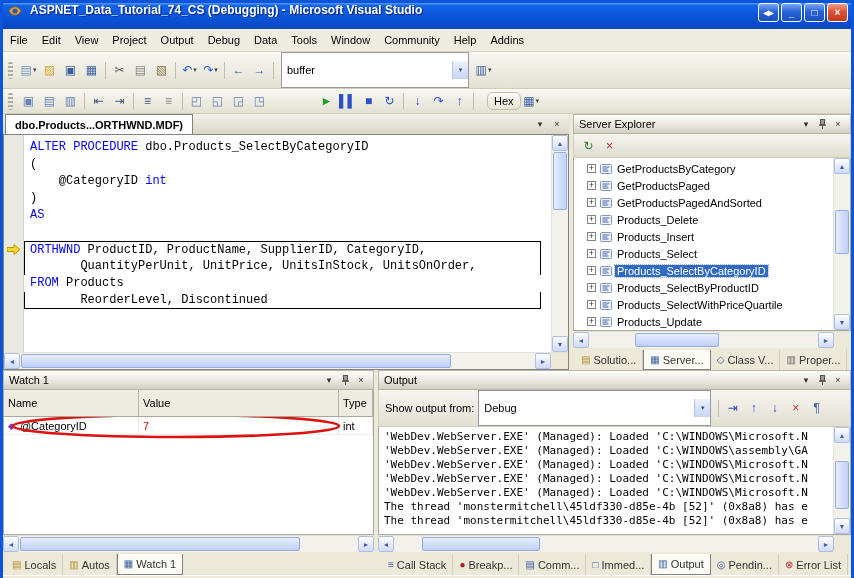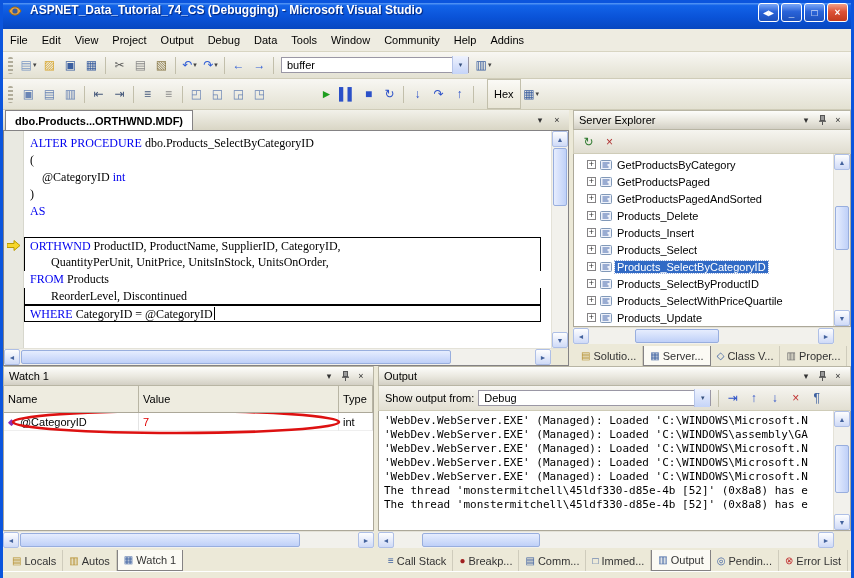--- a/index.html
+++ b/index.html
@@ -17,37 +17,37 @@
 .menubar{flex:0 0 23px;background:#eeece1;border-bottom:1px solid #d8d5c2;display:flex;align-items:center;padding-left:0}
 .menu-item{font-size:11px;padding:3px 7px;color:#000;white-space:nowrap}
 .toolbar{flex:0 0 27px;background:linear-gradient(180deg,#f8f7f3,#e3e1d2);display:flex;align-items:center;padding:0 4px;border-bottom:1px solid #cfccb8}
 .toolbar.tb2{flex:0 0 25px}
 .grip{width:5px;height:17px;margin:0 5px 0 1px;background:repeating-linear-gradient(180deg,#b0ac9a 0 2px,transparent 2px 4px);border-radius:2px}
 .tb-items{display:inline-flex;align-items:center}
 .tbtn{height:21px;min-width:21px;display:inline-flex;align-items:center;justify-content:center;padding:0 2px;border-radius:2px}
 .tglyph{font-size:12px;line-height:1}
 .tdd{font-size:7px;color:#444;margin-left:1px}
 .tsep{width:1px;height:17px;background:#c2bfab;margin:0 3px;display:inline-block}
-.combo{display:inline-flex;align-items:center;height:16px;background:#fff;border:1px solid #9a97a5;margin:0 4px}
+.combo{display:inline-flex;align-items:center;height:36px;background:#fff;border:1px solid #9a97a5;margin:0 4px}
 .combo-val{font-size:11px;padding:0 5px;width:170px;white-space:nowrap;overflow:hidden}
 .out-combo .combo-val{width:215px}
 .combo-arrow{width:16px;height:18px;background:linear-gradient(180deg,#eef2fd,#c5d4f8);border-left:1px solid #b5c4e8;display:flex;align-items:center;justify-content:center;font-size:7px;color:#35507e}
-.hex-btn{font-size:11px;padding:8px 6px;margin-left:10px;border:1px solid #c2bfab;border-radius:0;background:linear-gradient(180deg,#fbfaf6,#e8e5d6)}
+.hex-btn{font-size:11px;padding:2px 6px;margin-left:10px;border:1px solid #c2bfab;border-radius:6px;background:linear-gradient(180deg,#fbfaf6,#e8e5d6)}
 
 .main{flex:0 0 243px;display:flex}
 .editor-pane{flex:0 0 566px;display:flex;flex-direction:column}
 .etab-strip{flex:0 0 21px;display:flex;align-items:flex-end;background:linear-gradient(180deg,#f2f1ea,#d9d6c5);border-bottom:1px solid #848284}
 .etab{height:20px;background:#fff;border:1px solid #848284;border-bottom:none;font-size:11px;font-weight:bold;display:flex;align-items:center;padding:0 9px;margin-left:2px}
 .etab-controls{margin-left:auto;display:flex;align-items:center;gap:3px;padding:0 5px 4px}
 .ectl{font-size:9px;color:#333;width:14px;height:13px;display:flex;align-items:center;justify-content:center}
 .editor-body{flex:1;display:flex;flex-direction:column;border:1px solid #848284;border-top:none;background:#fff;overflow:hidden}
 .editor-top{flex:1;display:flex;overflow:hidden}
 .gutter{flex:0 0 20px;background:#e9e9e1;border-right:1px solid #d7d7cd;position:relative}
 .cur-arrow{position:absolute;left:3px;display:flex}
-.code-area{flex:1;padding-top:4px;overflow:hidden;font-family:Liberation Serif, serif;font-size:12px;line-height:17px}
+.code-area{flex:1;padding-top:4px;overflow:hidden;font-family:Liberation Mono, monospace;font-size:12px;line-height:17px}
 .code-line{height:17px;white-space:pre;padding-left:6px}
 .kw{color:var(--kw,#0000ee)}
 .pl{color:#000}
 .bx-top,.bx-mid,.bx-bottom,.bx-single{width:517px;padding-left:5px}
 .bx-top{border:1px solid #000;border-bottom:none}
 .bx-mid{border-left:1px solid #000;border-right:1px solid #000}
 .bx-bottom{border-left:1px solid #000;border-right:1px solid #000;border-bottom:1px solid #000}
 .bx-single{border:1px solid #000}
 .caret{display:inline-block;width:1px;height:13px;background:#000;vertical-align:-2px;margin-left:1px}
 
@@ -294,21 +294,20 @@
                 <div class="code-line"><span class="kw">ALTER PROCEDURE</span><span class="pl"> dbo.Products_SelectByCategoryID</span></div>
                 <div class="code-line"><span class="pl">(</span></div>
                 <div class="code-line"><span class="pl">    @CategoryID </span><span class="kw">int</span></div>
                 <div class="code-line"><span class="pl">)</span></div>
                 <div class="code-line"><span class="kw">AS</span></div>
                 <div class="code-line"></div>
                 <div class="code-line bx-top"><span class="kw">ORTHWND</span><span class="pl"> ProductID, ProductName, SupplierID, CategoryID,</span></div>
                 <div class="code-line bx-mid"><span class="pl">       QuantityPerUnit, UnitPrice, UnitsInStock, UnitsOnOrder,</span></div>
                 <div class="code-line"><span class="kw">FROM</span><span class="pl"> Products</span></div>
                 <div class="code-line bx-bottom"><span class="pl">       ReorderLevel, Discontinued</span></div>
-                <div class="code-line bx-single"><span class="kw">WHERE</span><span class="pl"> CategoryID = @CategoryID</span><span class="caret"></span></div>
               </div>
           </div>
           <div class="sbv">
             <span class="sbtn">▲</span>
             <span class="strk">
                 <span class="sthumb" style="top:1px;height:58px"></span>
               </span>
             <span class="sbtn">▼</span>
           </div>
         </div>

